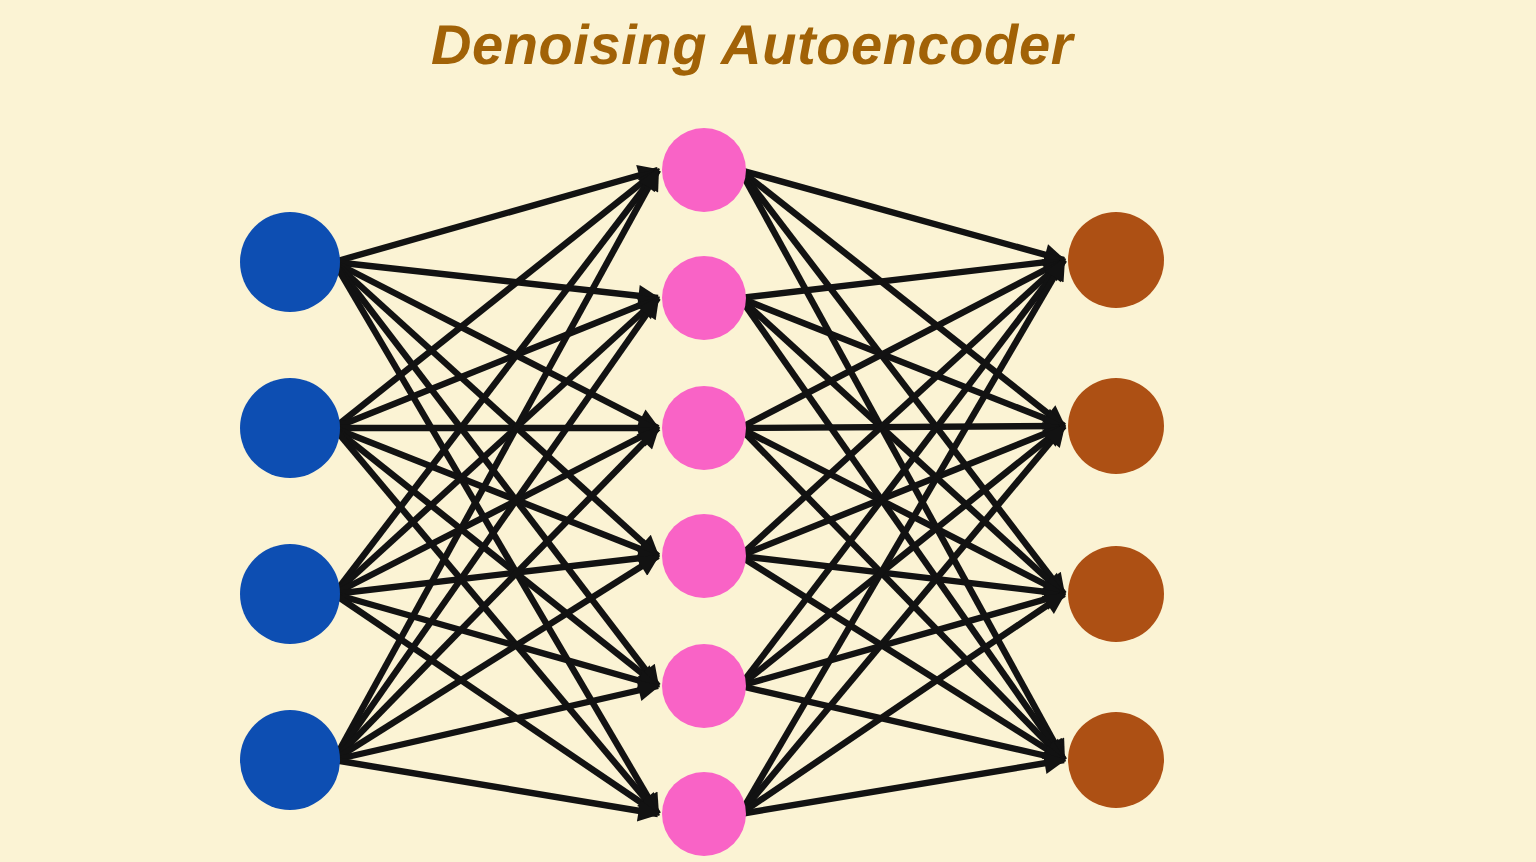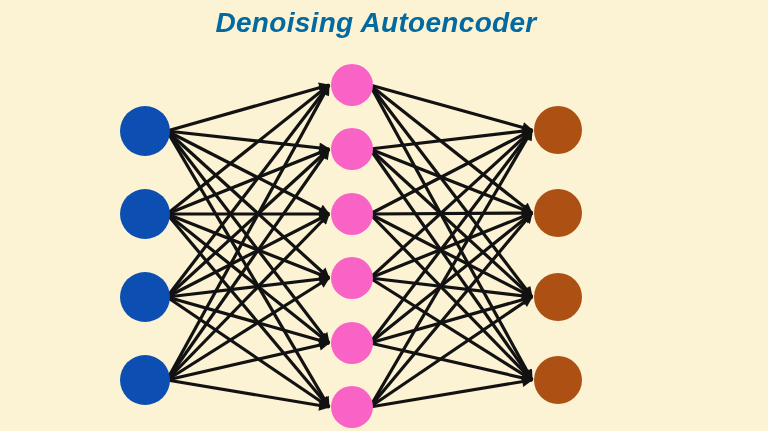--- a/index.html
+++ b/index.html
@@ -29,21 +29,21 @@
     position: absolute;
     left: 0; top: 0;
     width: 768px; height: 431px;
     display: block;
   }
 </style>
 </head>
 <body style="background: rgb(251, 243, 212);">
 
 <div class="stage">
-  <h1 class="diagram-title" style="color: #0369a1;">Denoising Autoencoder</h1>
+  <h1 class="diagram-title" style="color: #a16207;">Denoising Autoencoder</h1>
   <svg class="network" xmlns="http://www.w3.org/2000/svg" viewBox="0 0 768 431">
       <defs>
         <marker id="arrowhead" viewBox="0 0 10 10" refX="9" refY="5" markerWidth="4" markerHeight="3.4" orient="auto" markerUnits="strokeWidth">
           <path d="M 0 0 L 10 5 L 0 10 z" fill="#121212"></path>
         </marker>
       </defs>
       <g>
         <line x1="167" y1="131" x2="329" y2="85" stroke="#121212" stroke-width="3.2" marker-end="url(#arrowhead)"></line>
         <line x1="167" y1="131" x2="329" y2="149" stroke="#121212" stroke-width="3.2" marker-end="url(#arrowhead)"></line>
         <line x1="167" y1="131" x2="329" y2="214" stroke="#121212" stroke-width="3.2" marker-end="url(#arrowhead)"></line>

